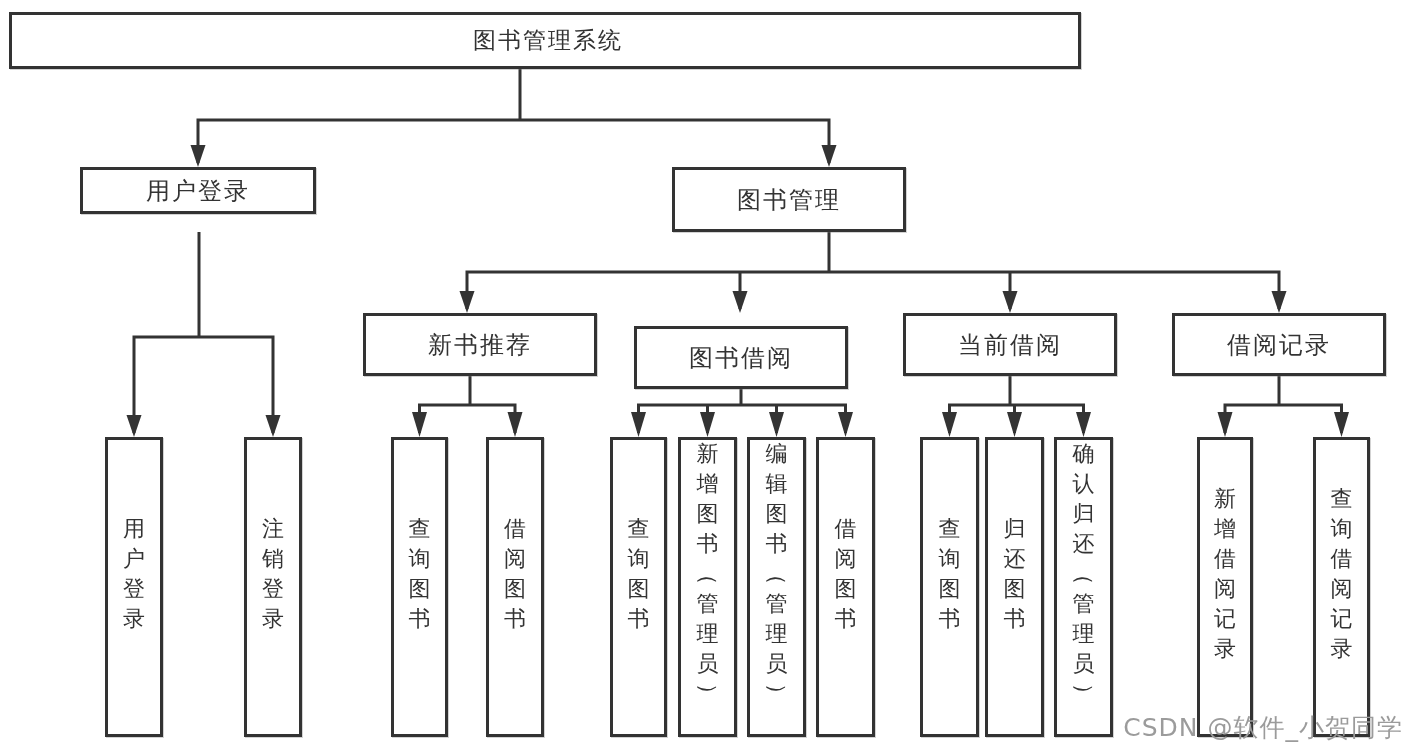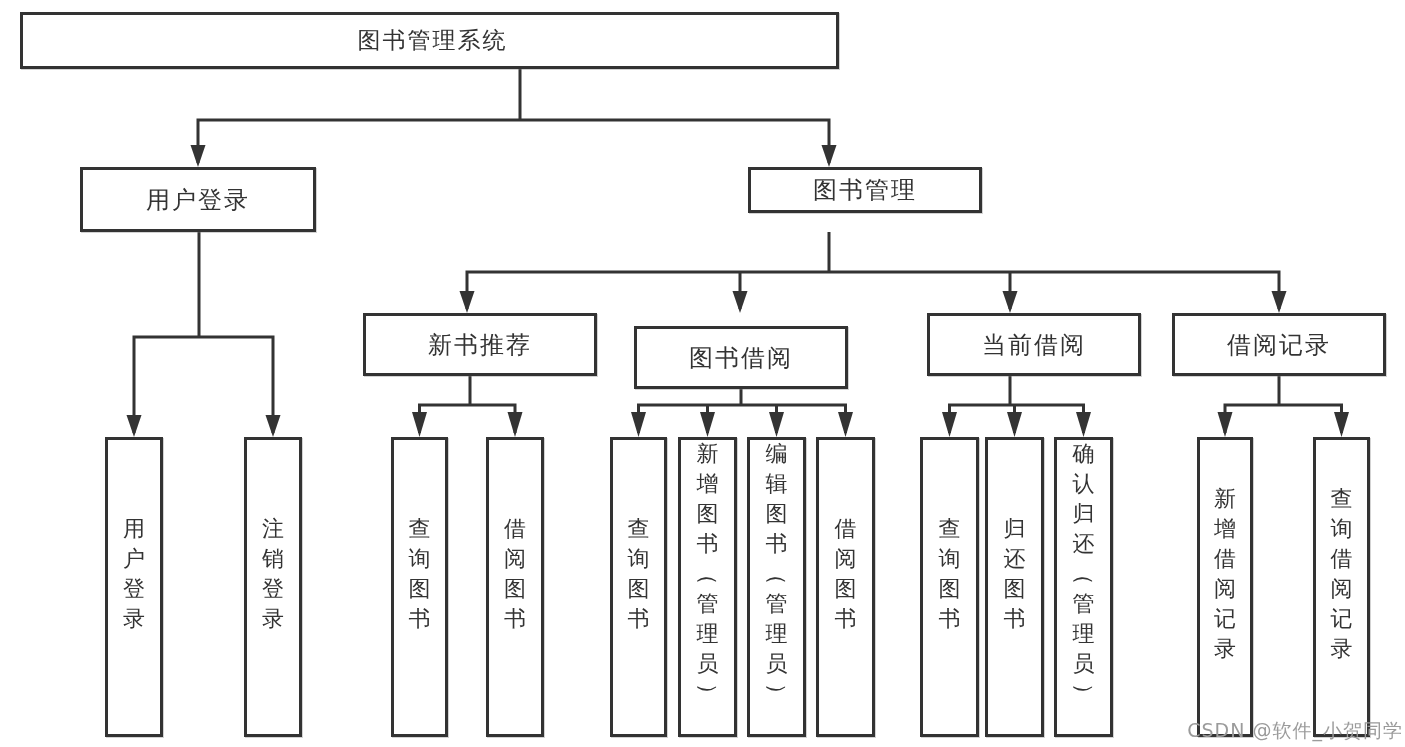--- a/index.html
+++ b/index.html
@@ -63,21 +63,21 @@
     height: 30px;
     text-align: center;
   }
   .leaf span.rot {
     transform: rotate(90deg);
   }
   .watermark {
     position: absolute;
     right: 2px;
     bottom: 3px;
-    font-size: 19px;
+    font-size: 25px;
     color: #9b9b9b;
     letter-spacing: 1px;
     white-space: nowrap;
     margin-left: 15px;
   }
 </style>
 </head>
 <body>
 
 <div class="canvas">
@@ -125,28 +125,28 @@
       <polygon points="1076,412 1091,412 1083.5,437"></polygon>
     </g>
 
     <g>
       <path d="M1279 376 L1279 405 M1225 433 L1225 405 L1341.5 405 L1341.5 433"></path>
       <polygon points="1217.5,412 1232.5,412 1225,437"></polygon>
       <polygon points="1334,412 1349,412 1341.5,437"></polygon>
     </g>
   </svg>
 
-  <div class="box root-box" style="left:20px; top:12px; width:819px; height:57px;padding-left:6px;">图书管理系统</div>
-
-  <div class="box hlabel" style="left:80px; top:167px; width:236px; height:65px;">用户登录</div>
-  <div class="box hlabel" style="left:748px; top:167px; width:234px; height:46px;">图书管理</div>
+  <div class="box root-box" style="left:9px; top:12px; width:1072px; height:57px;padding-left:6px;">图书管理系统</div>
+
+  <div class="box hlabel" style="left:80px; top:167px; width:236px; height:47px;">用户登录</div>
+  <div class="box hlabel" style="left:672px; top:167px; width:234px; height:65px;">图书管理</div>
 
   <div class="box hlabel" style="left:363px; top:313px; width:234px; height:63px;">新书推荐</div>
   <div class="box hlabel" style="left:634px; top:326px; width:214px; height:63px;">图书借阅</div>
-  <div class="box hlabel" style="left:903px; top:313px; width:214px; height:63px;margin-left:24px;">当前借阅</div>
+  <div class="box hlabel" style="left:903px; top:313px; width:214px; height:63px;">当前借阅</div>
   <div class="box hlabel" style="left:1172px; top:313px; width:214px; height:63px;">借阅记录</div>
 
   <div class="box leaf vtext" style="left:105px; top:437px; width:58px; height:300px;">
       <span>用</span>
       <span>户</span>
       <span>登</span>
       <span>录</span>
     </div>
   <div class="box leaf vtext" style="left:244px; top:437px; width:58px; height:300px;">
       <span>注</span>

